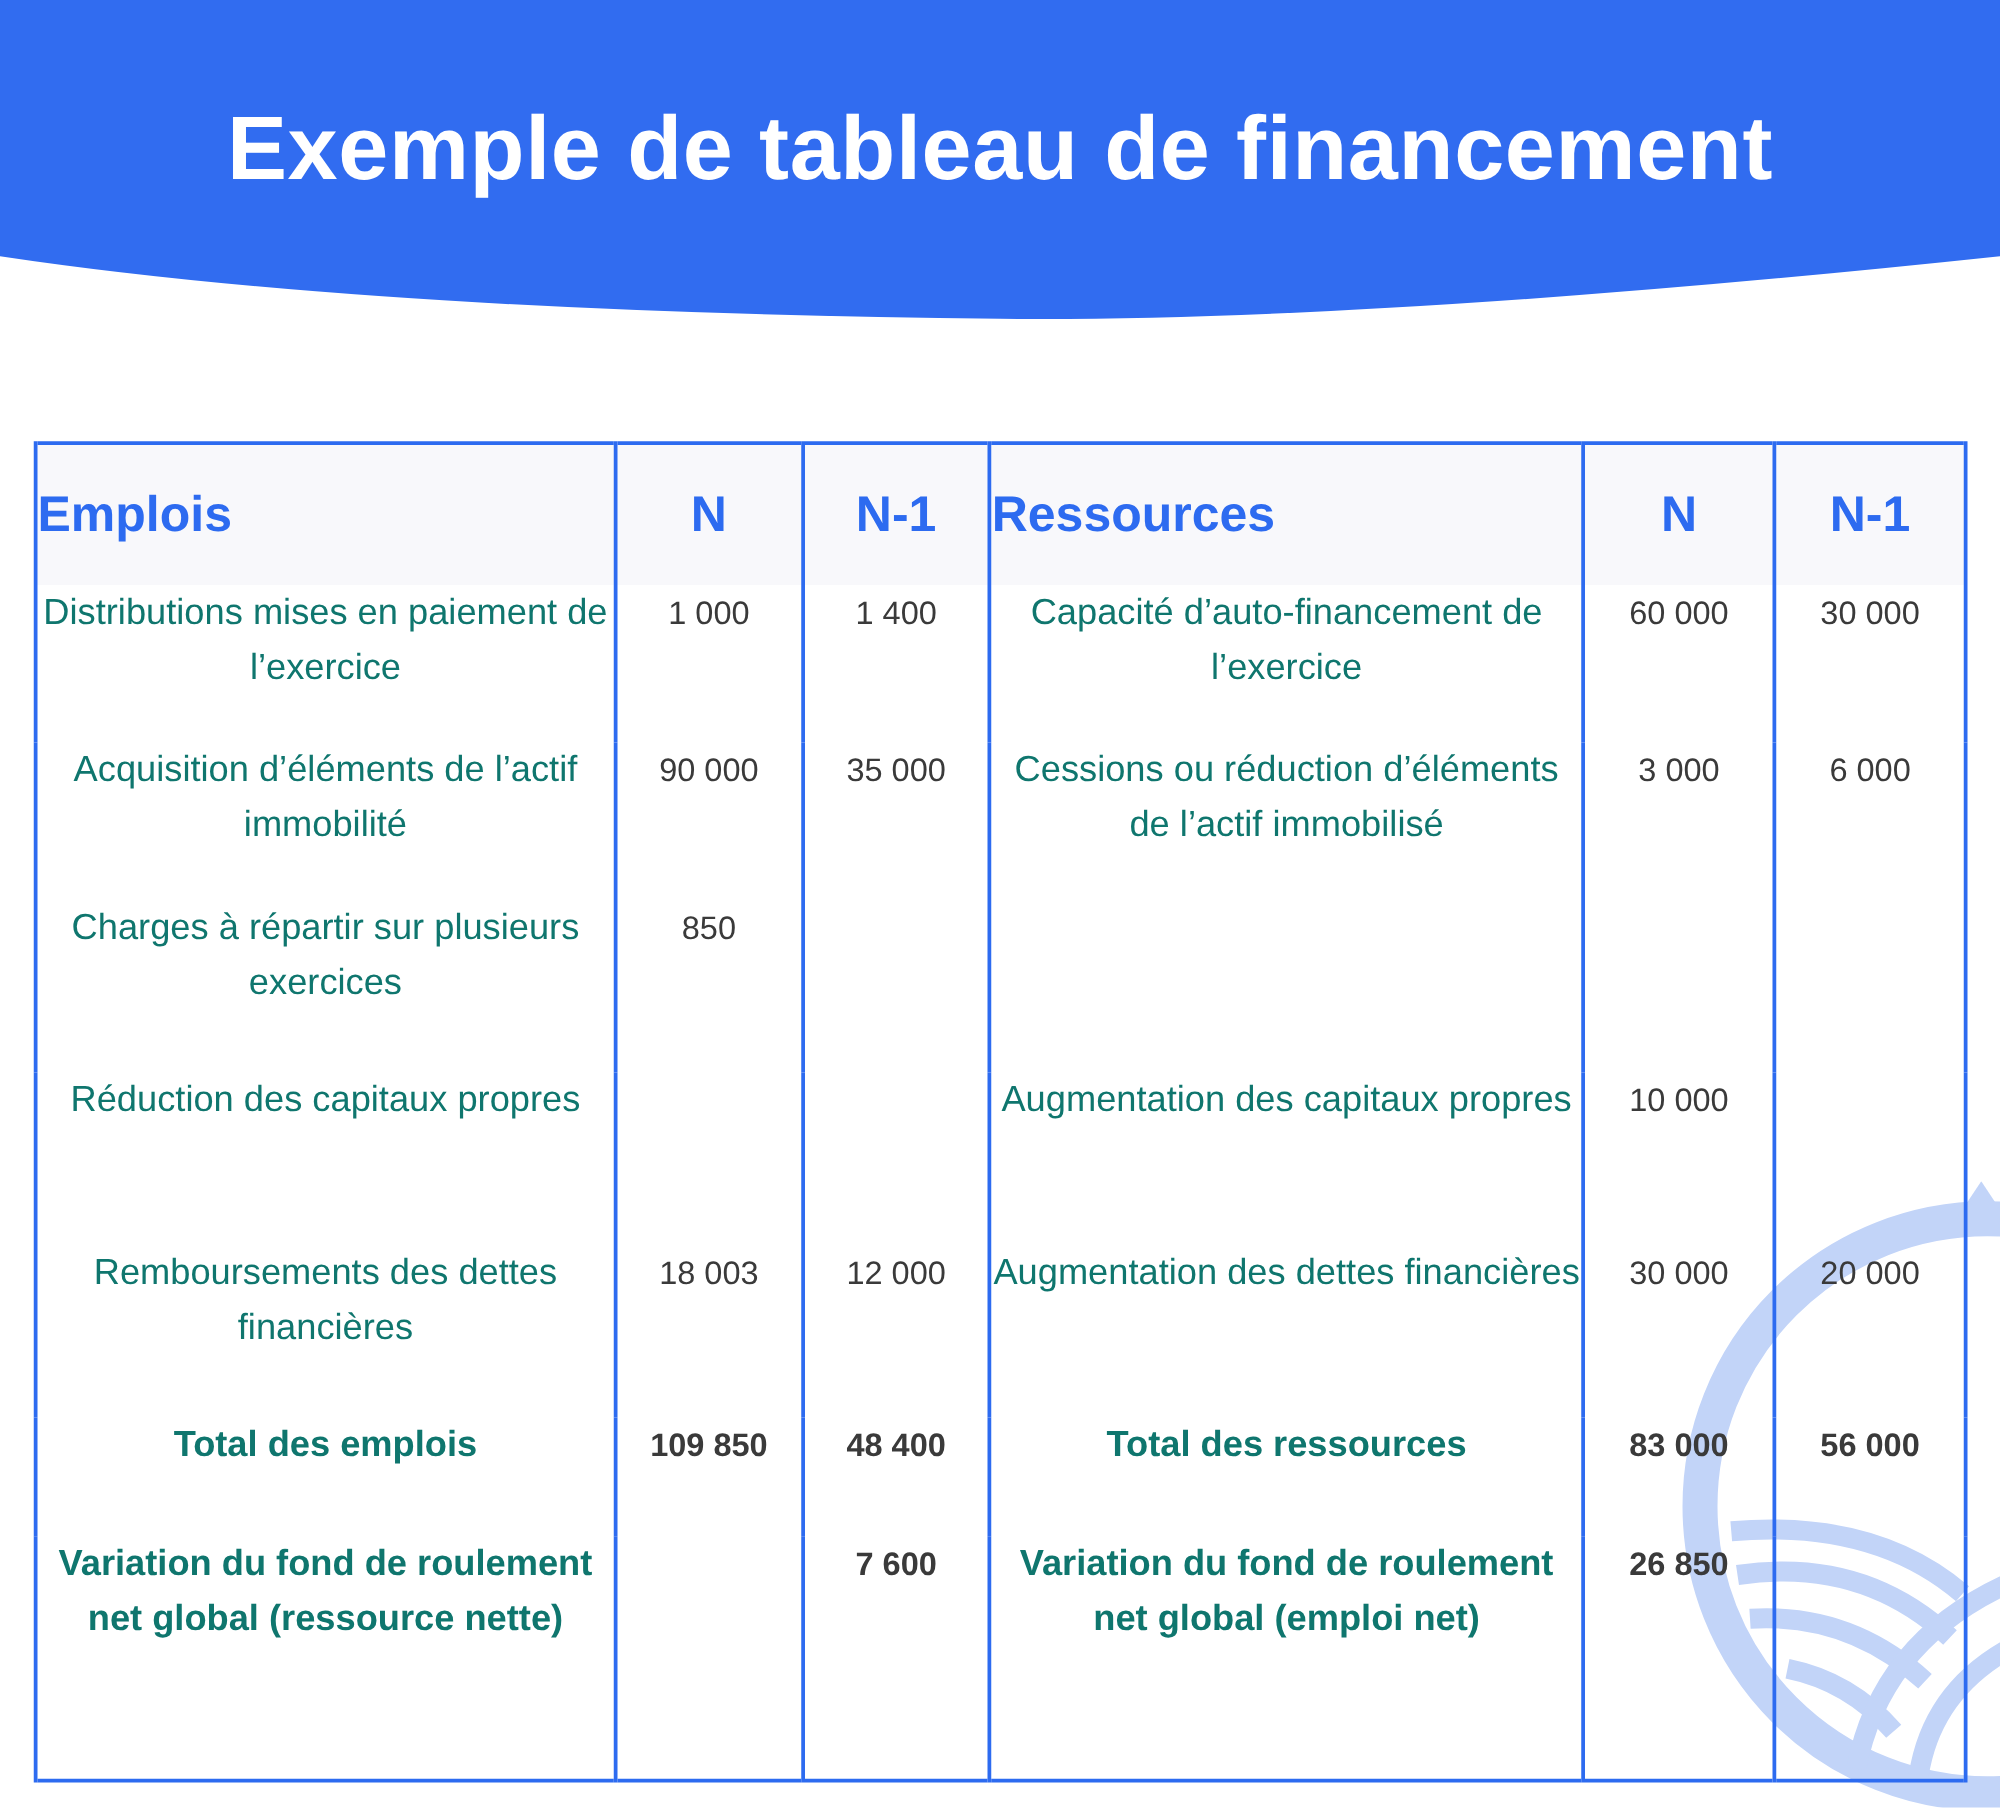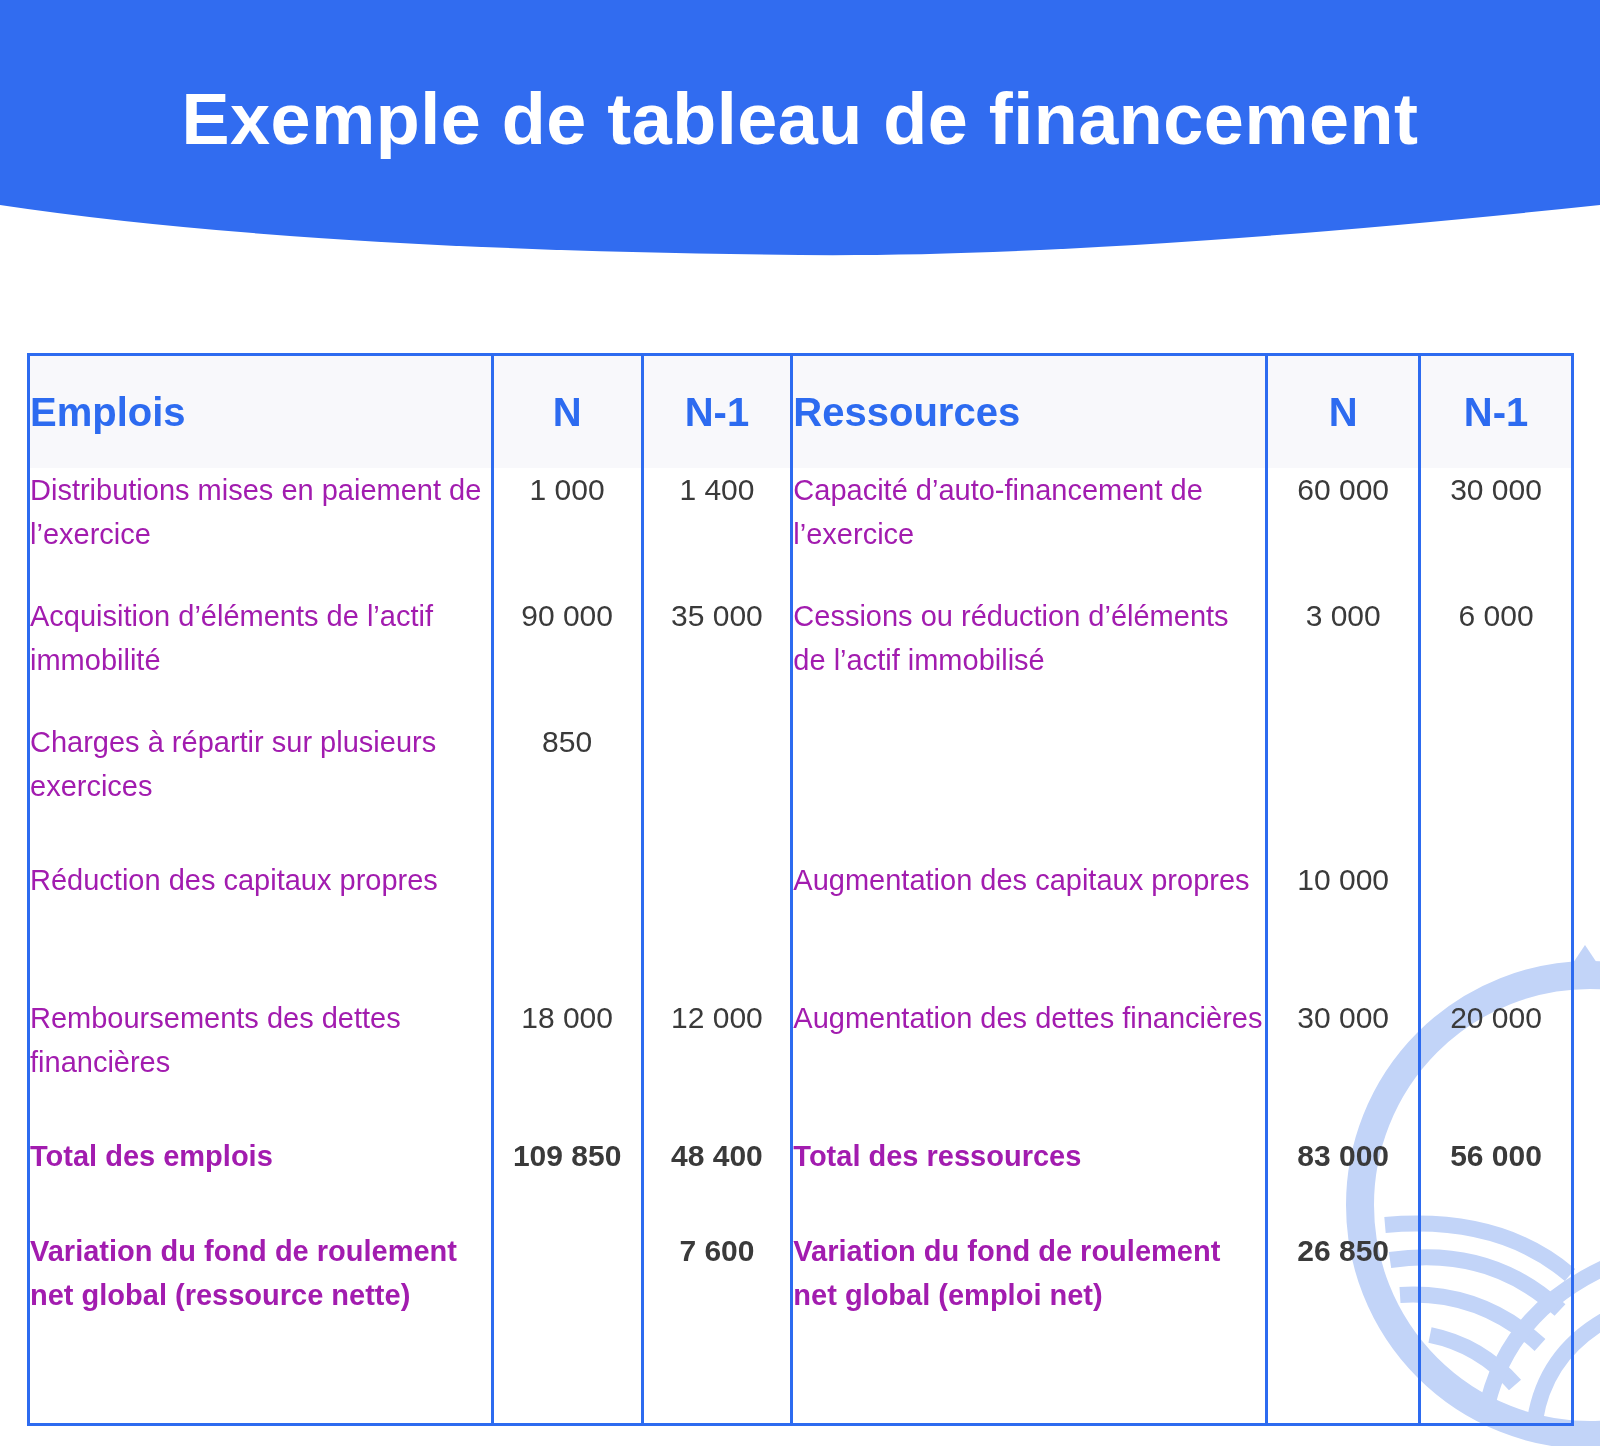--- a/index.html
+++ b/index.html
@@ -25,25 +25,26 @@
       border-left: 3px solid #2d6bf0; border-right: 3px solid #2d6bf0;
       vertical-align: top; padding: 0; margin-top: 44px;
     }
     table.fin thead th {
       background: #f8f8fb; height: 112px; vertical-align: middle;
       color: #2d6bf0; font-size: 40px; font-weight: bold;
     }
     th.lbl-h { text-align: left; padding-left: 48px; }
     th.num-h { text-align: center; }
     td.lbl {
-      color: #a21caf; font-size: 29px; line-height: 44px;
+      color: #0f766e; font-size: 29px; line-height: 44px;
       padding: 18px 16px 0 18px;
+      text-align: center;
     }
     td.num {
-      color: #3a3a3a; font-size: 30px; line-height: 44px;
+      color: #3a3a3a; font-size: 26px; line-height: 44px;
       text-align: center; padding-top: 18px;
     }
     tr.bold td { font-weight: bold; }
     .col-lbl1 { width: 455px; }
     .col-n { width: 147px; }
     .col-n1 { width: 147px; }
     .col-lbl2 { width: 466px; }
     .col-n2 { width: 150px; }
     .col-n12 { width: 150px; }
   </style>
@@ -114,21 +115,21 @@
     <tr style="height:138px">
       <td class="lbl">Réduction des capitaux propres</td>
       <td class="num"></td>
       <td class="num"></td>
       <td class="lbl">Augmentation des capitaux propres</td>
       <td class="num">10 000</td>
       <td class="num"></td>
     </tr>
     <tr style="height:138px">
       <td class="lbl">Remboursements des dettes financières</td>
-      <td class="num">18 000</td>
+      <td class="num">18 003</td>
       <td class="num">12 000</td>
       <td class="lbl">Augmentation des dettes financières</td>
       <td class="num">30 000</td>
       <td class="num">20 000</td>
     </tr>
     <tr class="bold" style="height:95px">
       <td class="lbl">Total des emplois</td>
       <td class="num">109 850</td>
       <td class="num">48 400</td>
       <td class="lbl">Total des ressources</td>

